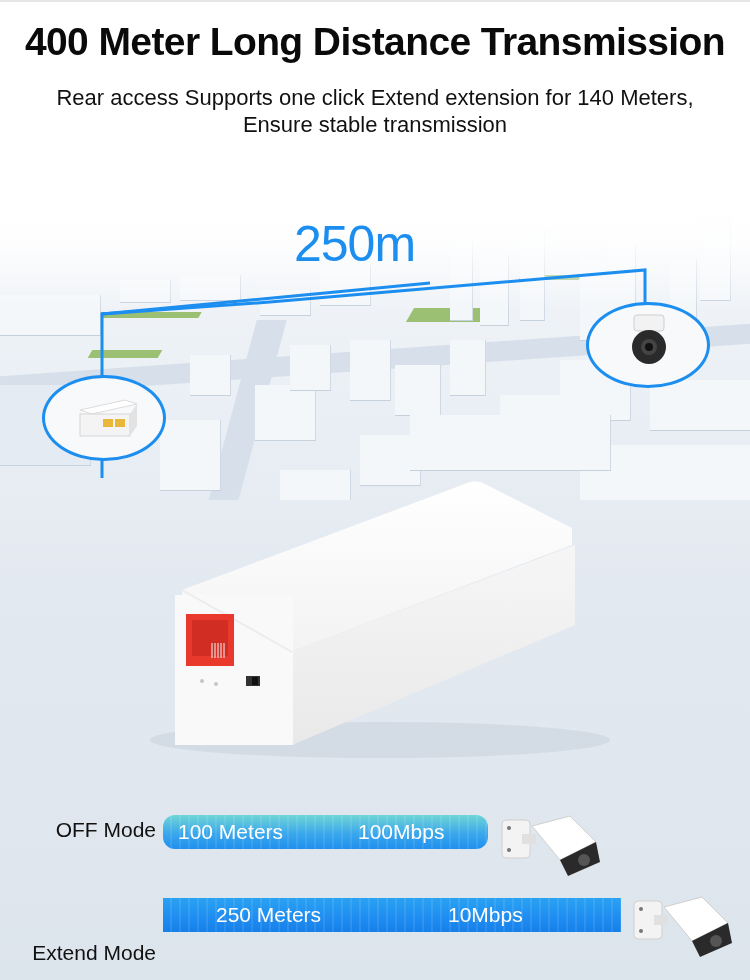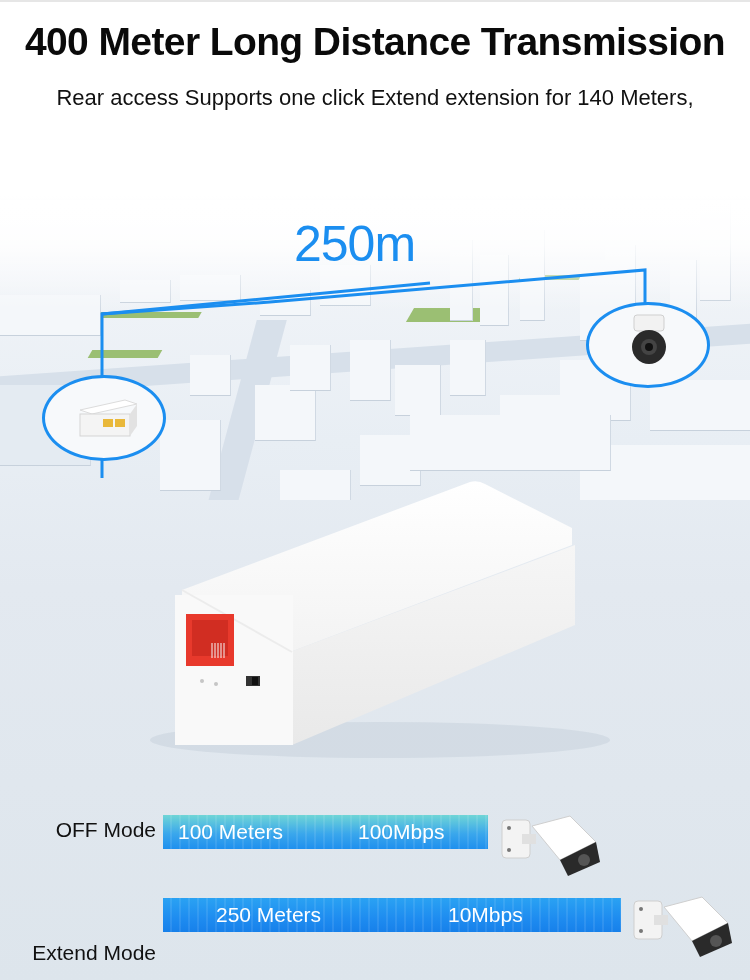--- a/index.html
+++ b/index.html
@@ -19,33 +19,34 @@
   .dist{position:absolute;left:294px;top:215px;font-size:50px;font-weight:normal;color:#1b8ef0;letter-spacing:-1px;}
   .link-svg{position:absolute;left:0;top:0;}
   .bubble{position:absolute;border:3px solid #1b8ef0;border-radius:50%;background:#f7f9fb;}
   
   .device{position:absolute;left:0;top:0;}
   
   .mode-label{position:absolute;font-size:21px;color:#111;text-align:right;white-space:nowrap;}
   .bar{position:absolute;height:34px;color:#fff;font-size:21px;display:flex;align-items:center;box-sizing:border-box;overflow:hidden;}
   .bar .chev{position:absolute;inset:0;background:repeating-linear-gradient(90deg,rgba(255,255,255,0) 0px,rgba(255,255,255,0) 7px,rgba(255,255,255,0.18) 8px,rgba(255,255,255,0) 9px);}
   .bar span{position:absolute;white-space:nowrap;}
-  .bar1{left:163px;top:815px;width:325px;background:linear-gradient(180deg,#6fd5d6 0%,#3aa7ec 55%,#1f90ee 100%);}
+  .bar1{left:163px;top:815px;width:325px;background:linear-gradient(180deg,#6fd5d6 0%,#3aa7ec 55%,#1f90ee 100%);border-radius:12px;}
   .bar2{left:163px;top:898px;width:458px;background:linear-gradient(180deg,#2aa2f3 0%,#1e8cf0 60%,#1780ea 100%);}
   .cam{position:absolute;}
 </style>
 </head>
 <body>
 
 <div class="page"></div>
 <div class="topline"></div>
 
 <h1>400 Meter Long Distance Transmission</h1>
 <div class="sub">
   <div>Rear access Supports one click Extend extension for 140 Meters,</div>
+  <div>Ensure stable transmission</div>
 </div>
 
 <div class="city">
   <div class="street" style="left:0;top:150px;width:750px;height:20px;transform:skewY(-4deg);"></div>
   <div class="street" style="left:230px;top:120px;width:30px;height:200px;transform:skewX(-15deg);"></div>
   <div class="grass" style="left:10px;top:112px;width:190px;"></div>
   <div class="grass" style="left:410px;top:108px;width:90px;height:14px;"></div>
   <div class="grass" style="left:520px;top:75px;width:60px;height:5px;"></div>
   <div class="grass" style="left:90px;top:150px;width:70px;height:8px;"></div>
 

